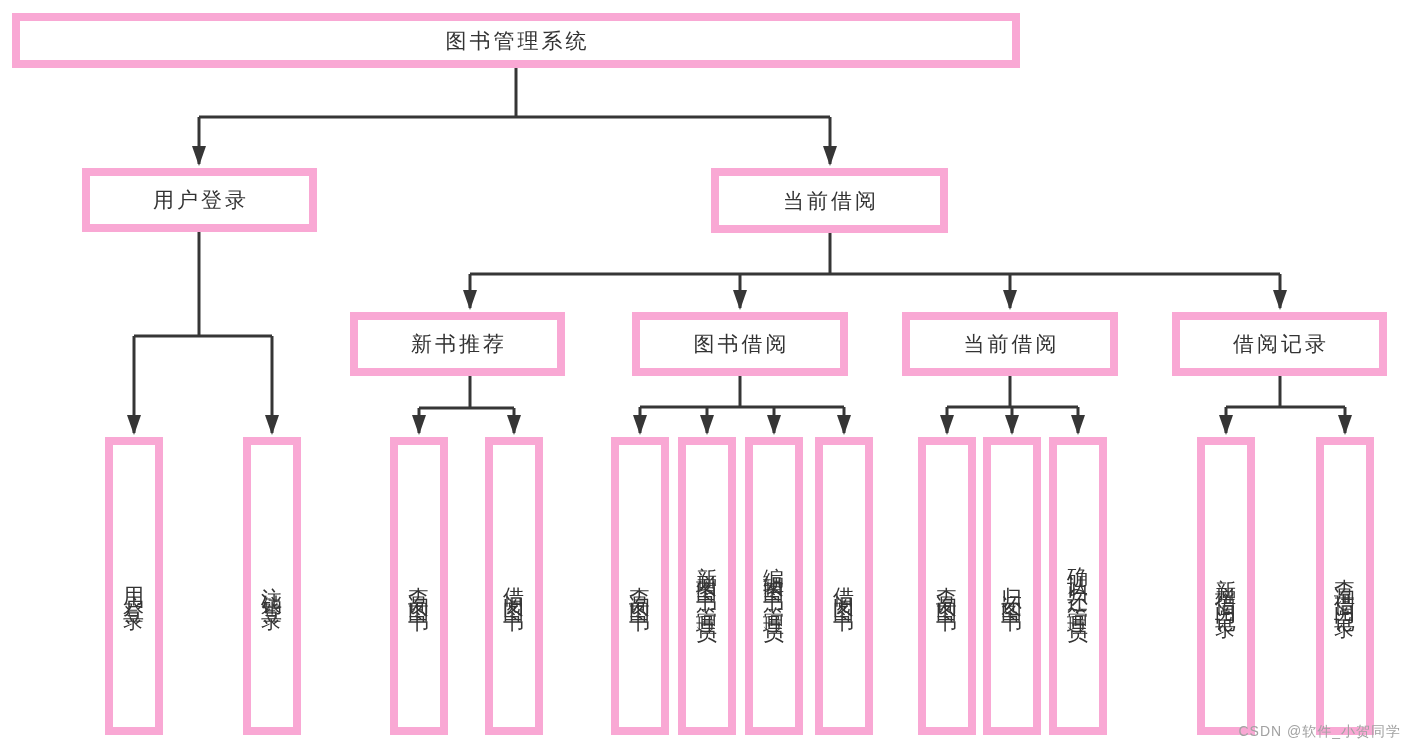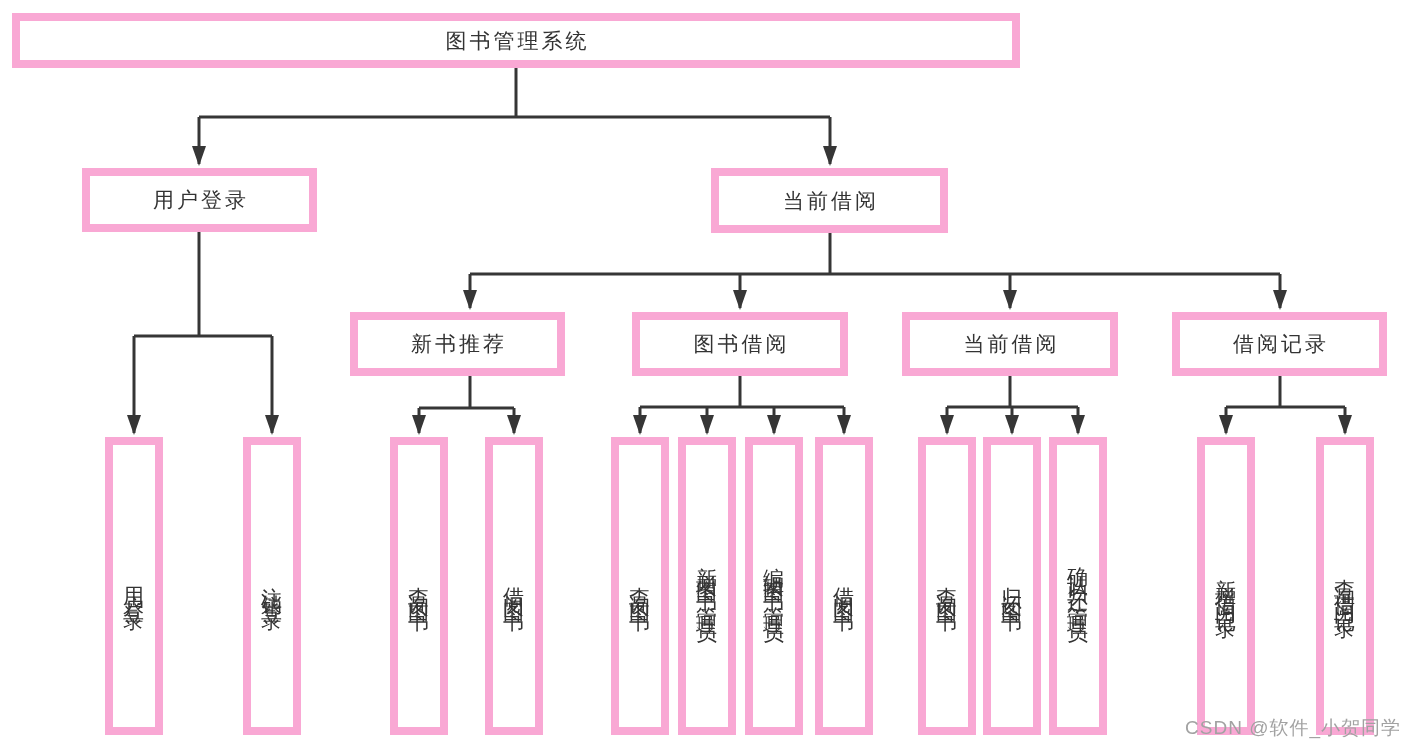--- a/index.html
+++ b/index.html
@@ -43,21 +43,21 @@
     text-orientation: mixed;
     letter-spacing: 8px;
     line-height: 1;
     white-space: nowrap;
   }
   .watermark {
     position: absolute;
     right: 4px;
     bottom: 6px;
     color: #a2a2a2;
-    font-size: 19px;
+    font-size: 14px;
     letter-spacing: 1px;
     z-index: 3;
     white-space: nowrap;
   }
   
   #n-root           { left: 12px;   top: 13px;  width: 1008px; height: 55px; }
   #n-user-login     { left: 82px;   top: 168px; width: 235px;  height: 64px; }
   #n-book-mgmt      { left: 711px;  top: 168px; width: 237px;  height: 65px; }
   #n-new-book       { left: 350px;  top: 312px; width: 215px;  height: 64px; }
   #n-book-borrow    { left: 632px;  top: 312px; width: 216px;  height: 64px; }

